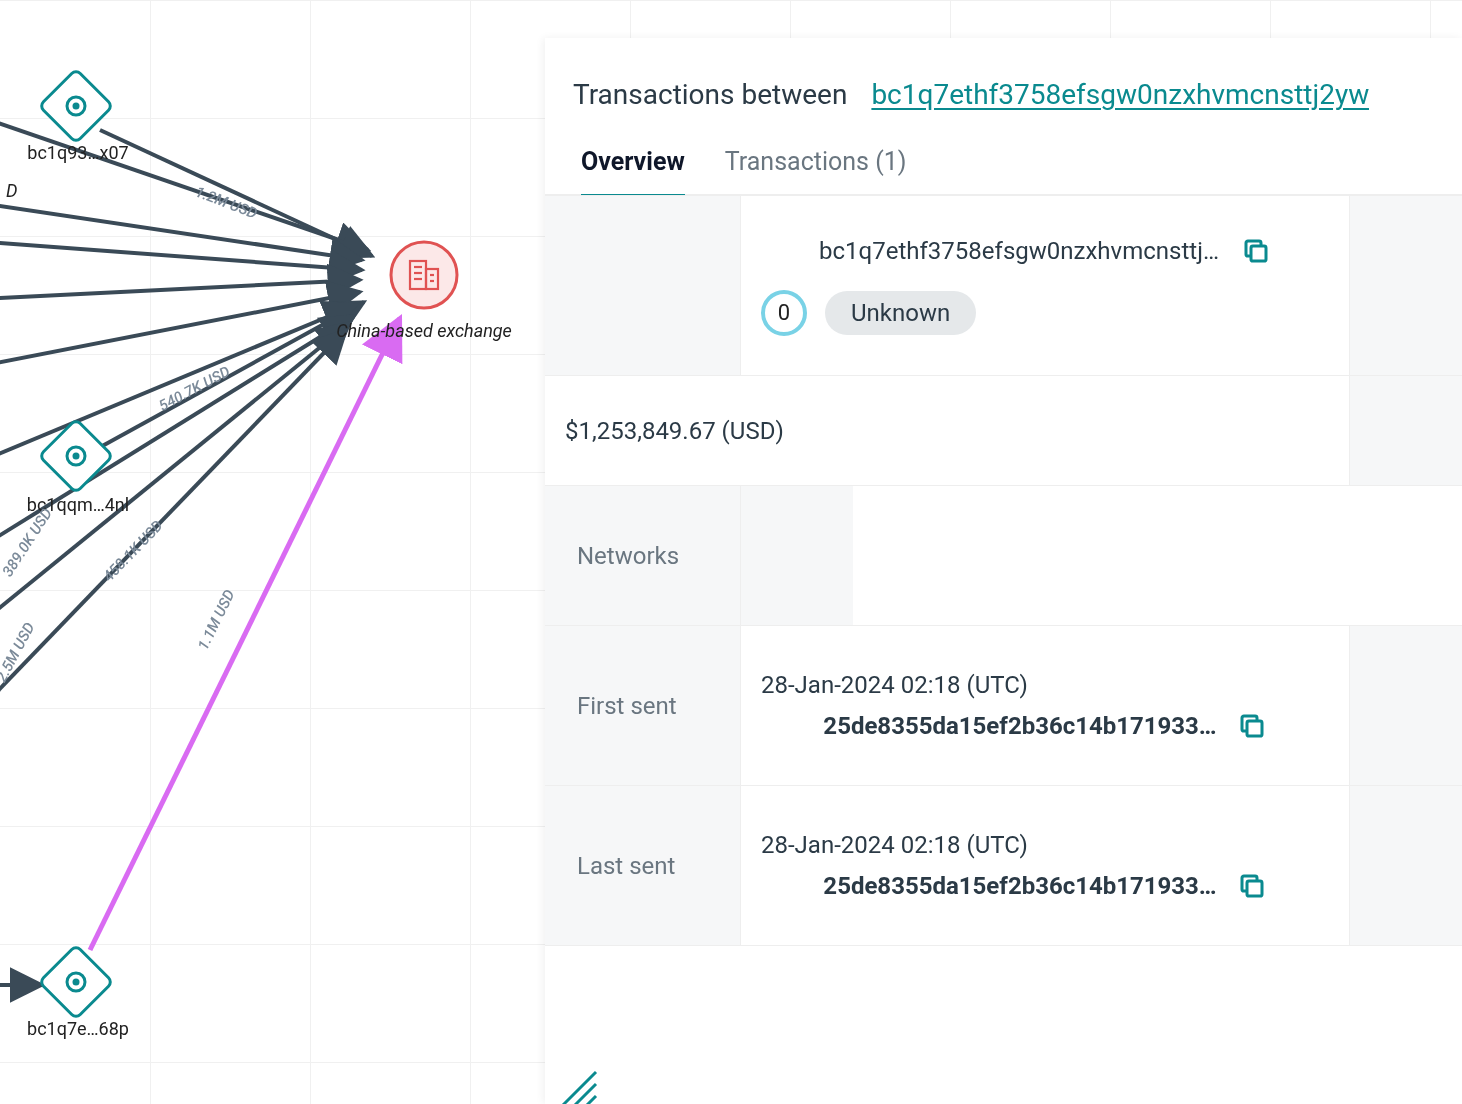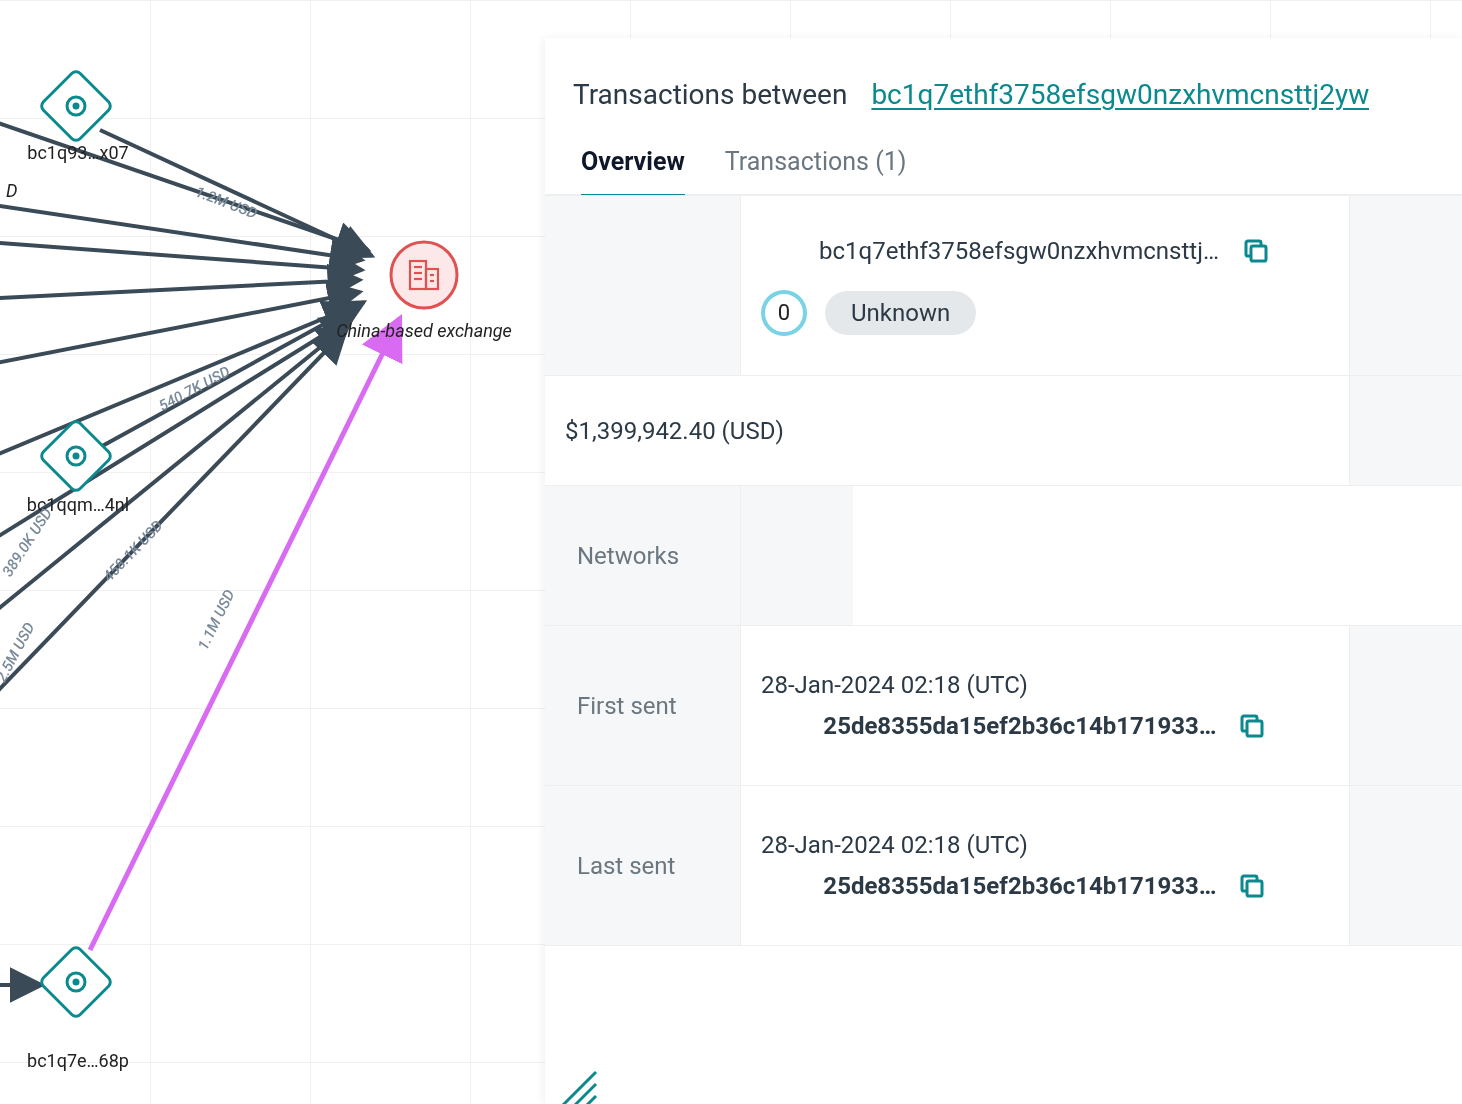--- a/index.html
+++ b/index.html
@@ -243,21 +243,21 @@
     <g>
       <rect x="50" y="956" width="52" height="52" transform="rotate(45 76 982)" fill="#fff" stroke="#0a8a8f" stroke-width="3" rx="6"></rect>
       <circle cx="76" cy="982" r="9" fill="none" stroke="#0a8a8f" stroke-width="3"></circle>
       <circle cx="76" cy="982" r="3.5" fill="#0a8a8f"></circle>
     </g>
   </svg>
 
   <div class="node-label italic" style="left:424px; top:320px;">China-based exchange</div>
   <div class="node-label" style="left:78px; top:142px;">bc1q93…x07</div>
   <div class="node-label" style="left:78px; top:494px;">bc1qqm…4nl</div>
-  <div class="node-label" style="left:78px; top:1050px;">bc1q7e…68p</div>
+  <div class="node-label" style="left:78px; top:1018px;">bc1q7e…68p</div>
 
   <div class="node-label italic" style="left:6px; top:180px; transform:none;">D</div>
 
   <div class="edge-label" style="left:196px; top:182px; transform: rotate(21deg);">1.2M USD</div>
   <div class="edge-label" style="left:160px; top:398px; transform: rotate(-28deg);">540.7K USD</div>
   <div class="edge-label" style="left:106px; top:570px; transform: rotate(-46deg);">458.1K USD</div>
   <div class="edge-label" style="left:6px;   top:566px; transform: rotate(-57deg);">389.0K USD</div>
   <div class="edge-label" style="left:0px;   top:672px; transform: rotate(-62deg);">2.5M USD</div>
   <div class="edge-label" style="left:202px; top:640px; transform: rotate(-64deg);">1.1M USD</div>
 
@@ -293,21 +293,21 @@
                 <span>0</span>
               </div>
             <div class="pill">Unknown</div>
           </div>
         </div>
         <div class="tail-cell"></div>
       </div>
 
       <div class="row">
         <div class="value-cell">
-          <span>$1,399,942.40 (USD)</span>
+          <span>$1,253,849.67 (USD)</span>
         </div>
         <div class="tail-cell"></div>
       </div>
 
       <div class="row" style="min-height:140px;">
         <div class="label-cell">Networks</div>
         <div class="tail-cell"></div>
       </div>
 
       <div class="row" style="min-height:160px;">

